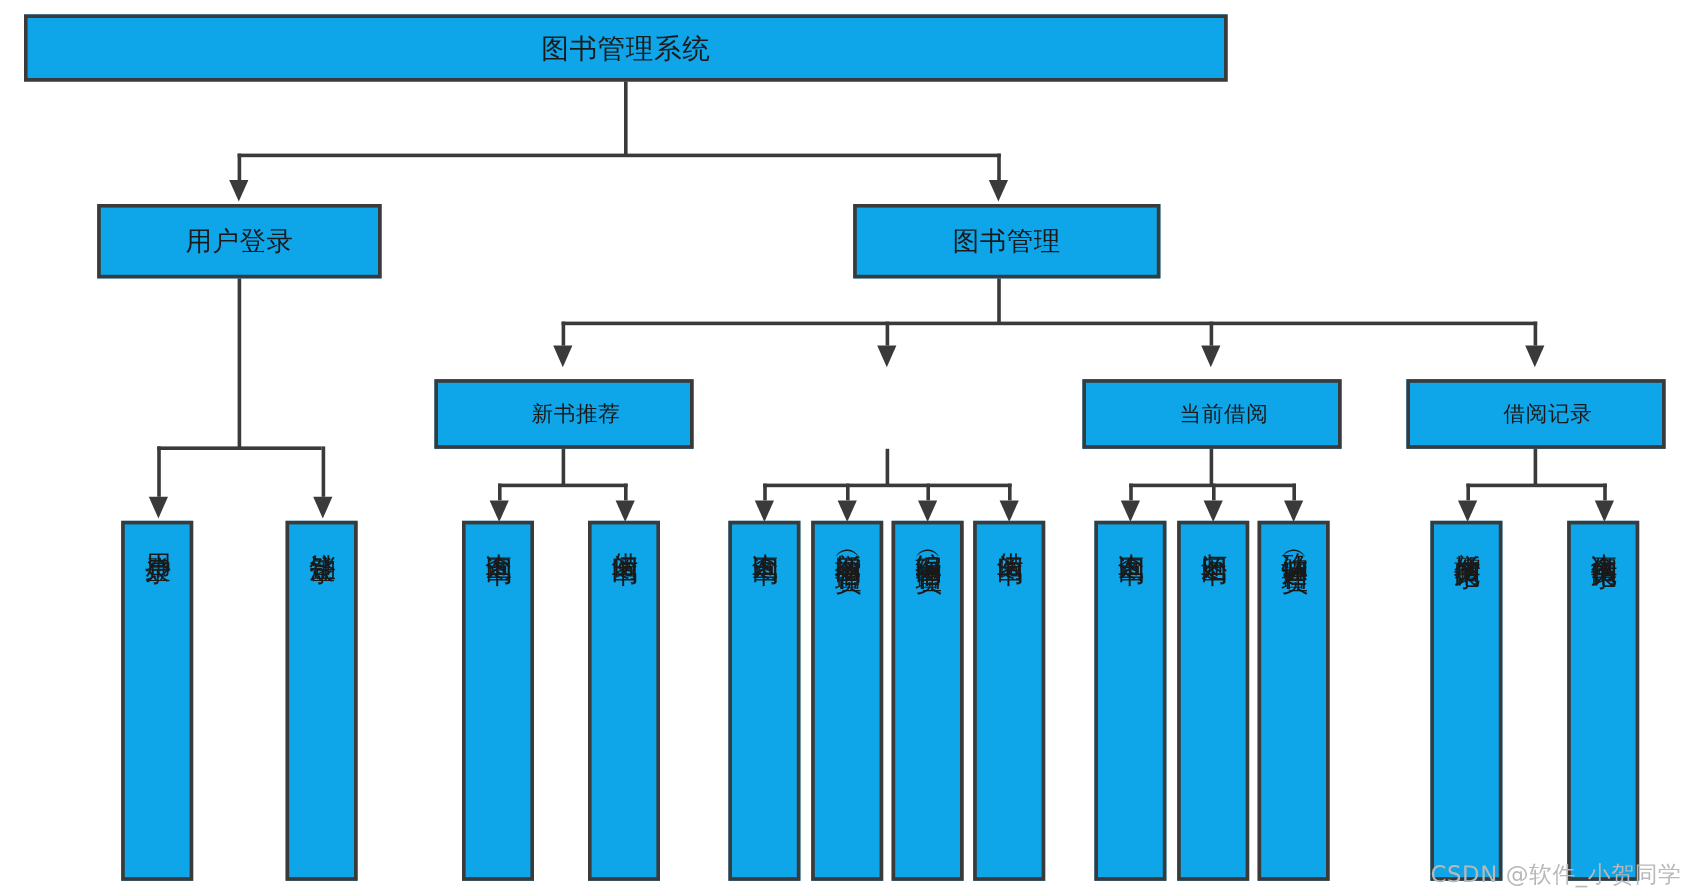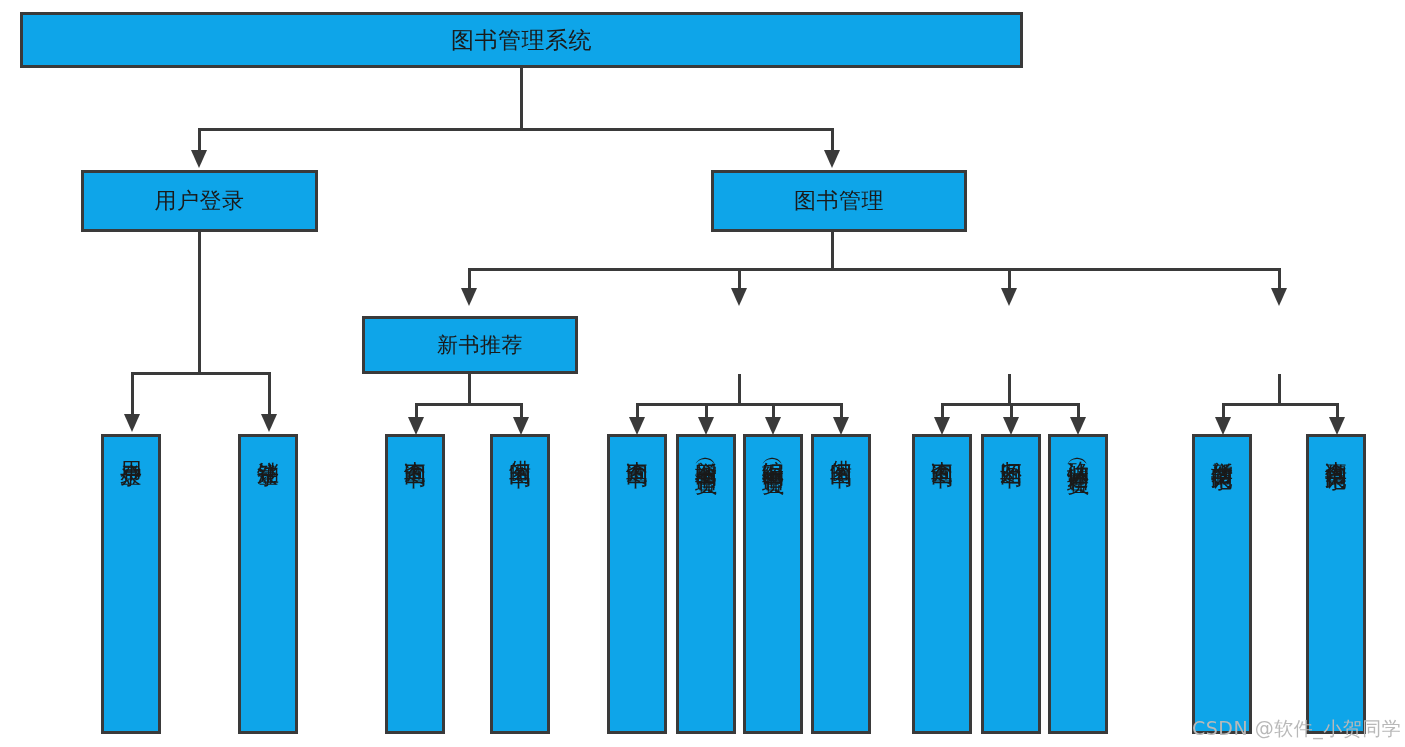--- a/index.html
+++ b/index.html
@@ -32,21 +32,21 @@
   }
   .node.level1 {
     font-size: 23px;
     border-width: 3px;
   }
   .node.level2 {
     font-size: 22px;
     border-width: 3px;
   }
   .node.level3 {
-    font-size: 21px;
+    font-size: 18px;
     border-width: 3px;
     padding-left: 20px;
   }
   .node.leaf {
     font-size: 22px;
     border-width: 3px;
     align-items: flex-start;
     justify-content: center;
     padding-top: 6px;
   }
@@ -136,21 +136,27 @@
   <div class="arrow" style="left:1001px; top:288px;"></div>
 
   <div class="vline" style="left:1278px; top:268px; height:20px;"></div>
   <div class="arrow" style="left:1271px; top:288px;"></div>
 
   <div class="node level3" style="left:362px; top:316px; width:216px; height:58px;">
     <span>新书推荐</span>
   </div>
 
 
-
+  <div class="node level3" style="left:902px; top:316px; width:216px; height:58px;">
+    <span>当前借阅</span>
+  </div>
+
+  <div class="node level3" style="left:1172px; top:316px; width:216px; height:58px;">
+    <span>借阅记录</span>
+  </div>
 
   <div class="vline" style="left:468px; top:374px; height:31px;"></div>
   <div class="hline" style="left:415px; top:403px; width:108px;"></div>
 
   <div class="vline" style="left:415px; top:403px; height:14px;"></div>
   <div class="arrow" style="left:408px; top:417px;"></div>
 
   <div class="vline" style="left:520px; top:403px; height:14px;"></div>
   <div class="arrow" style="left:513px; top:417px;"></div>
 

